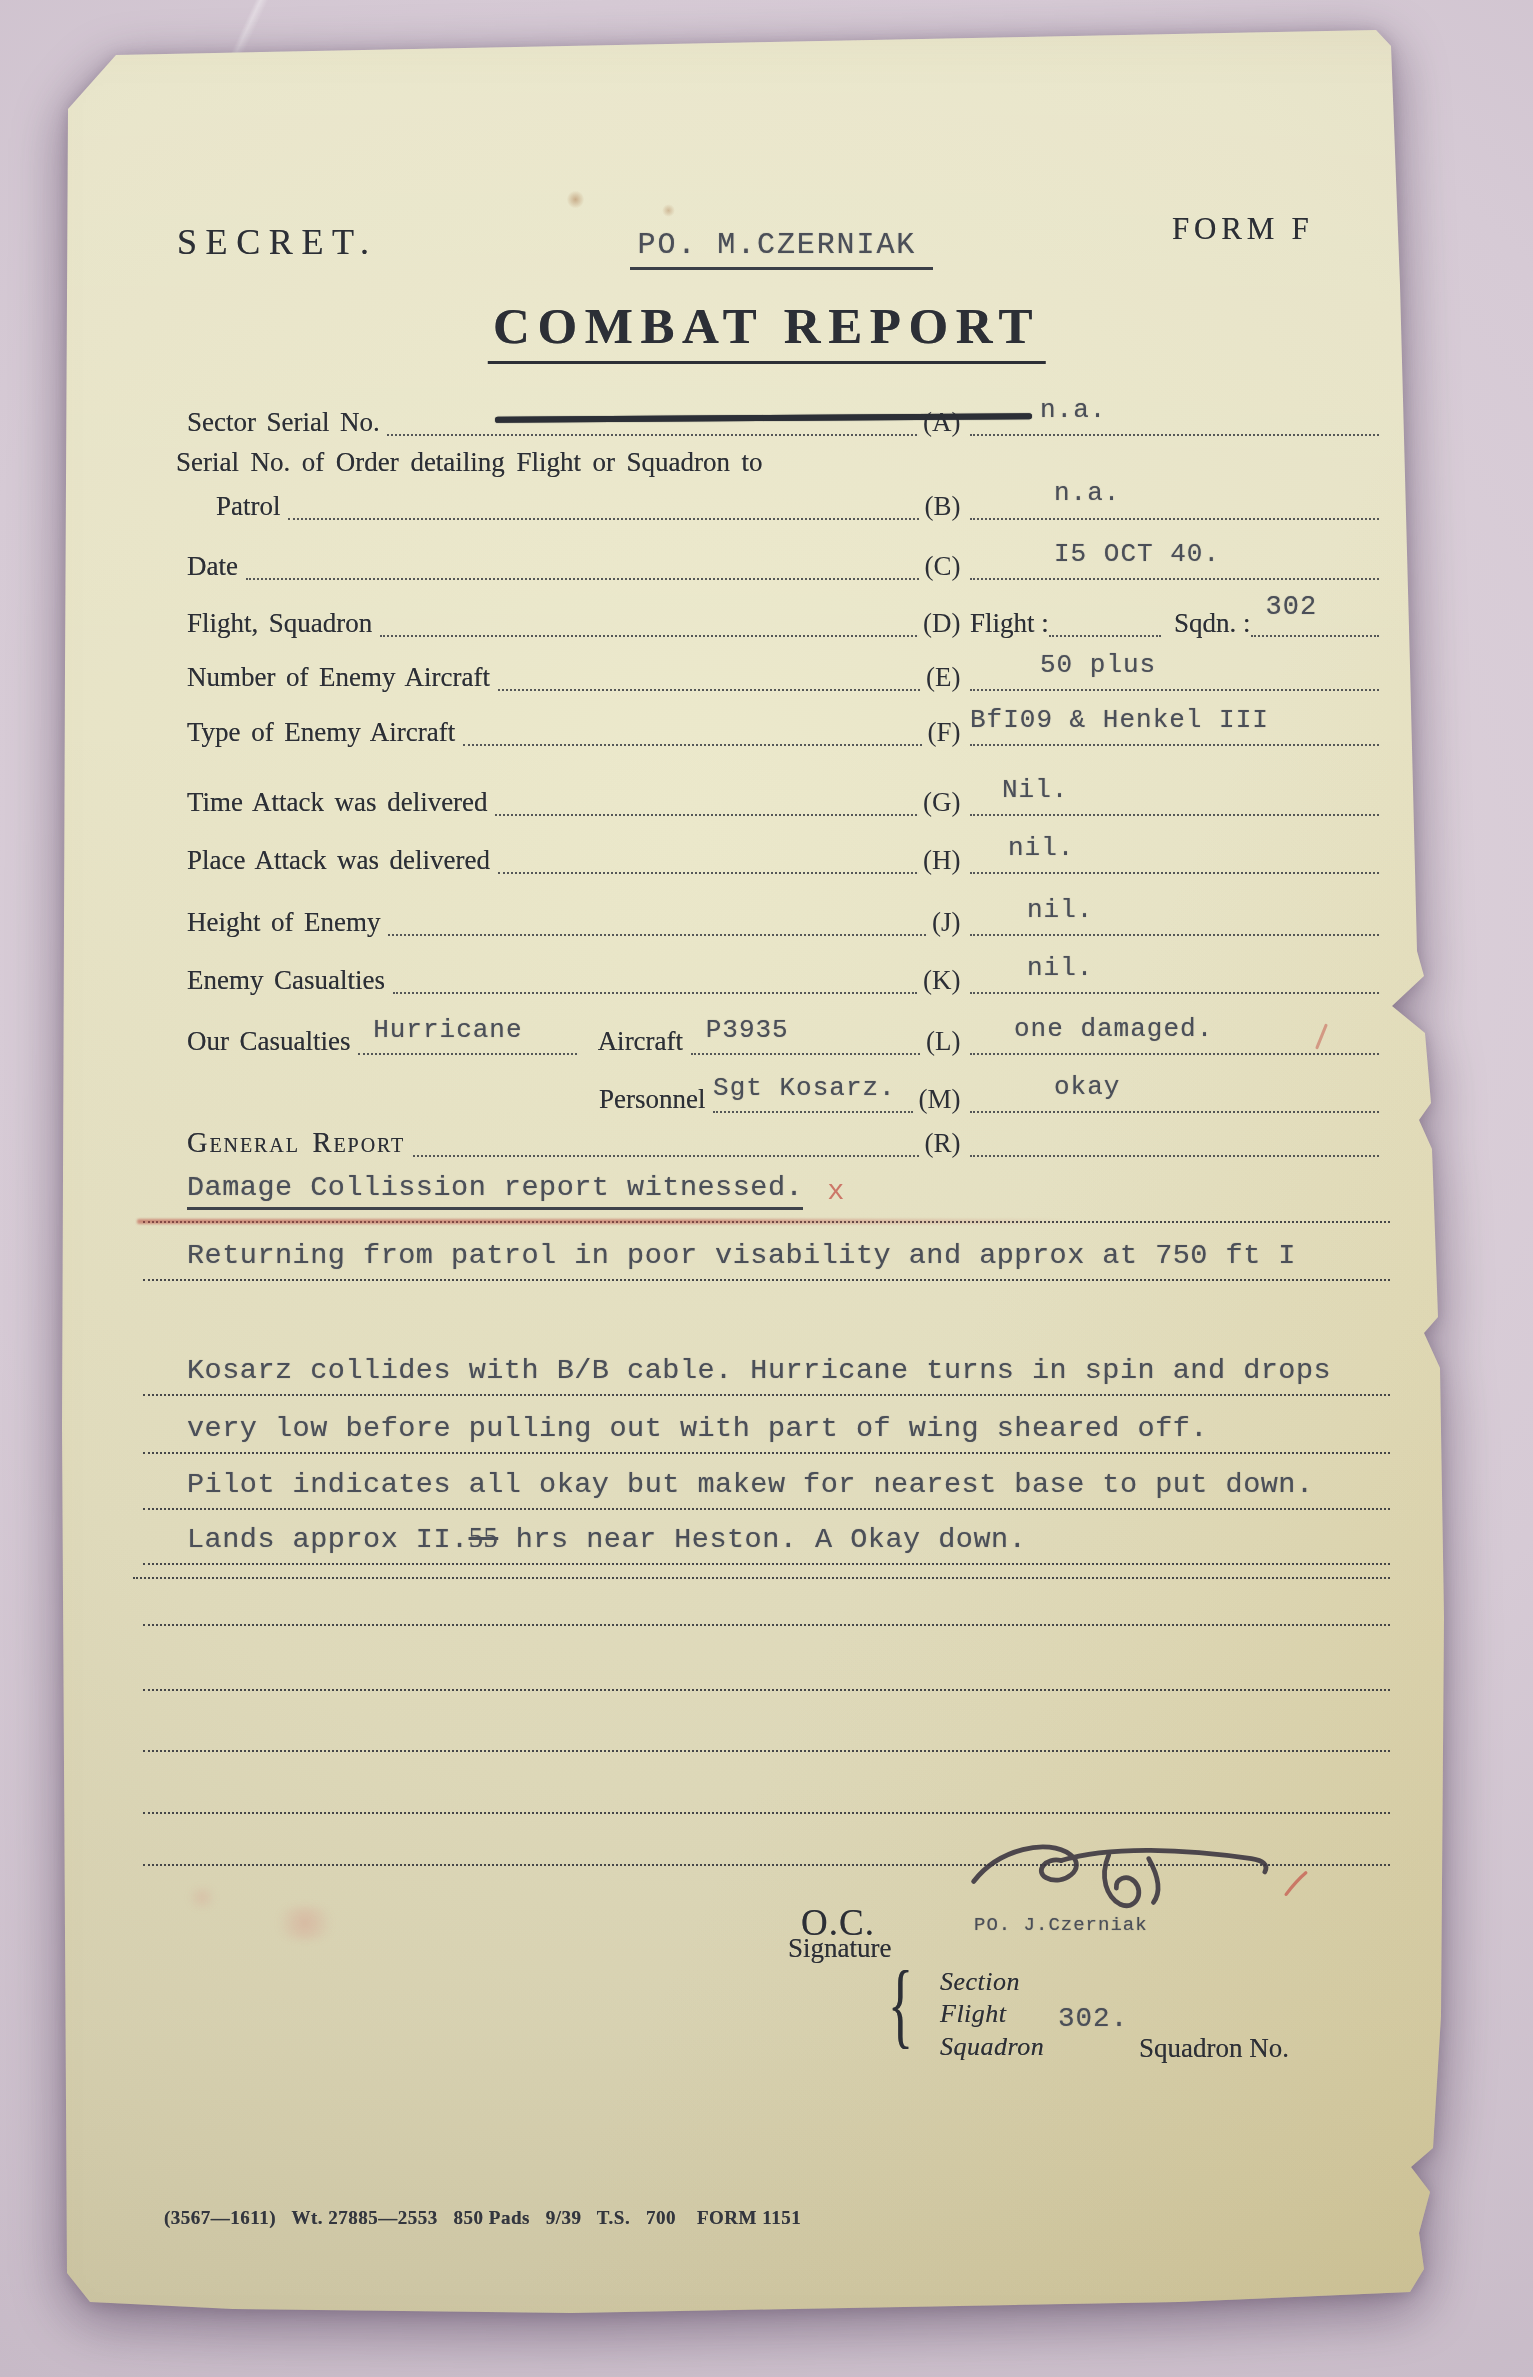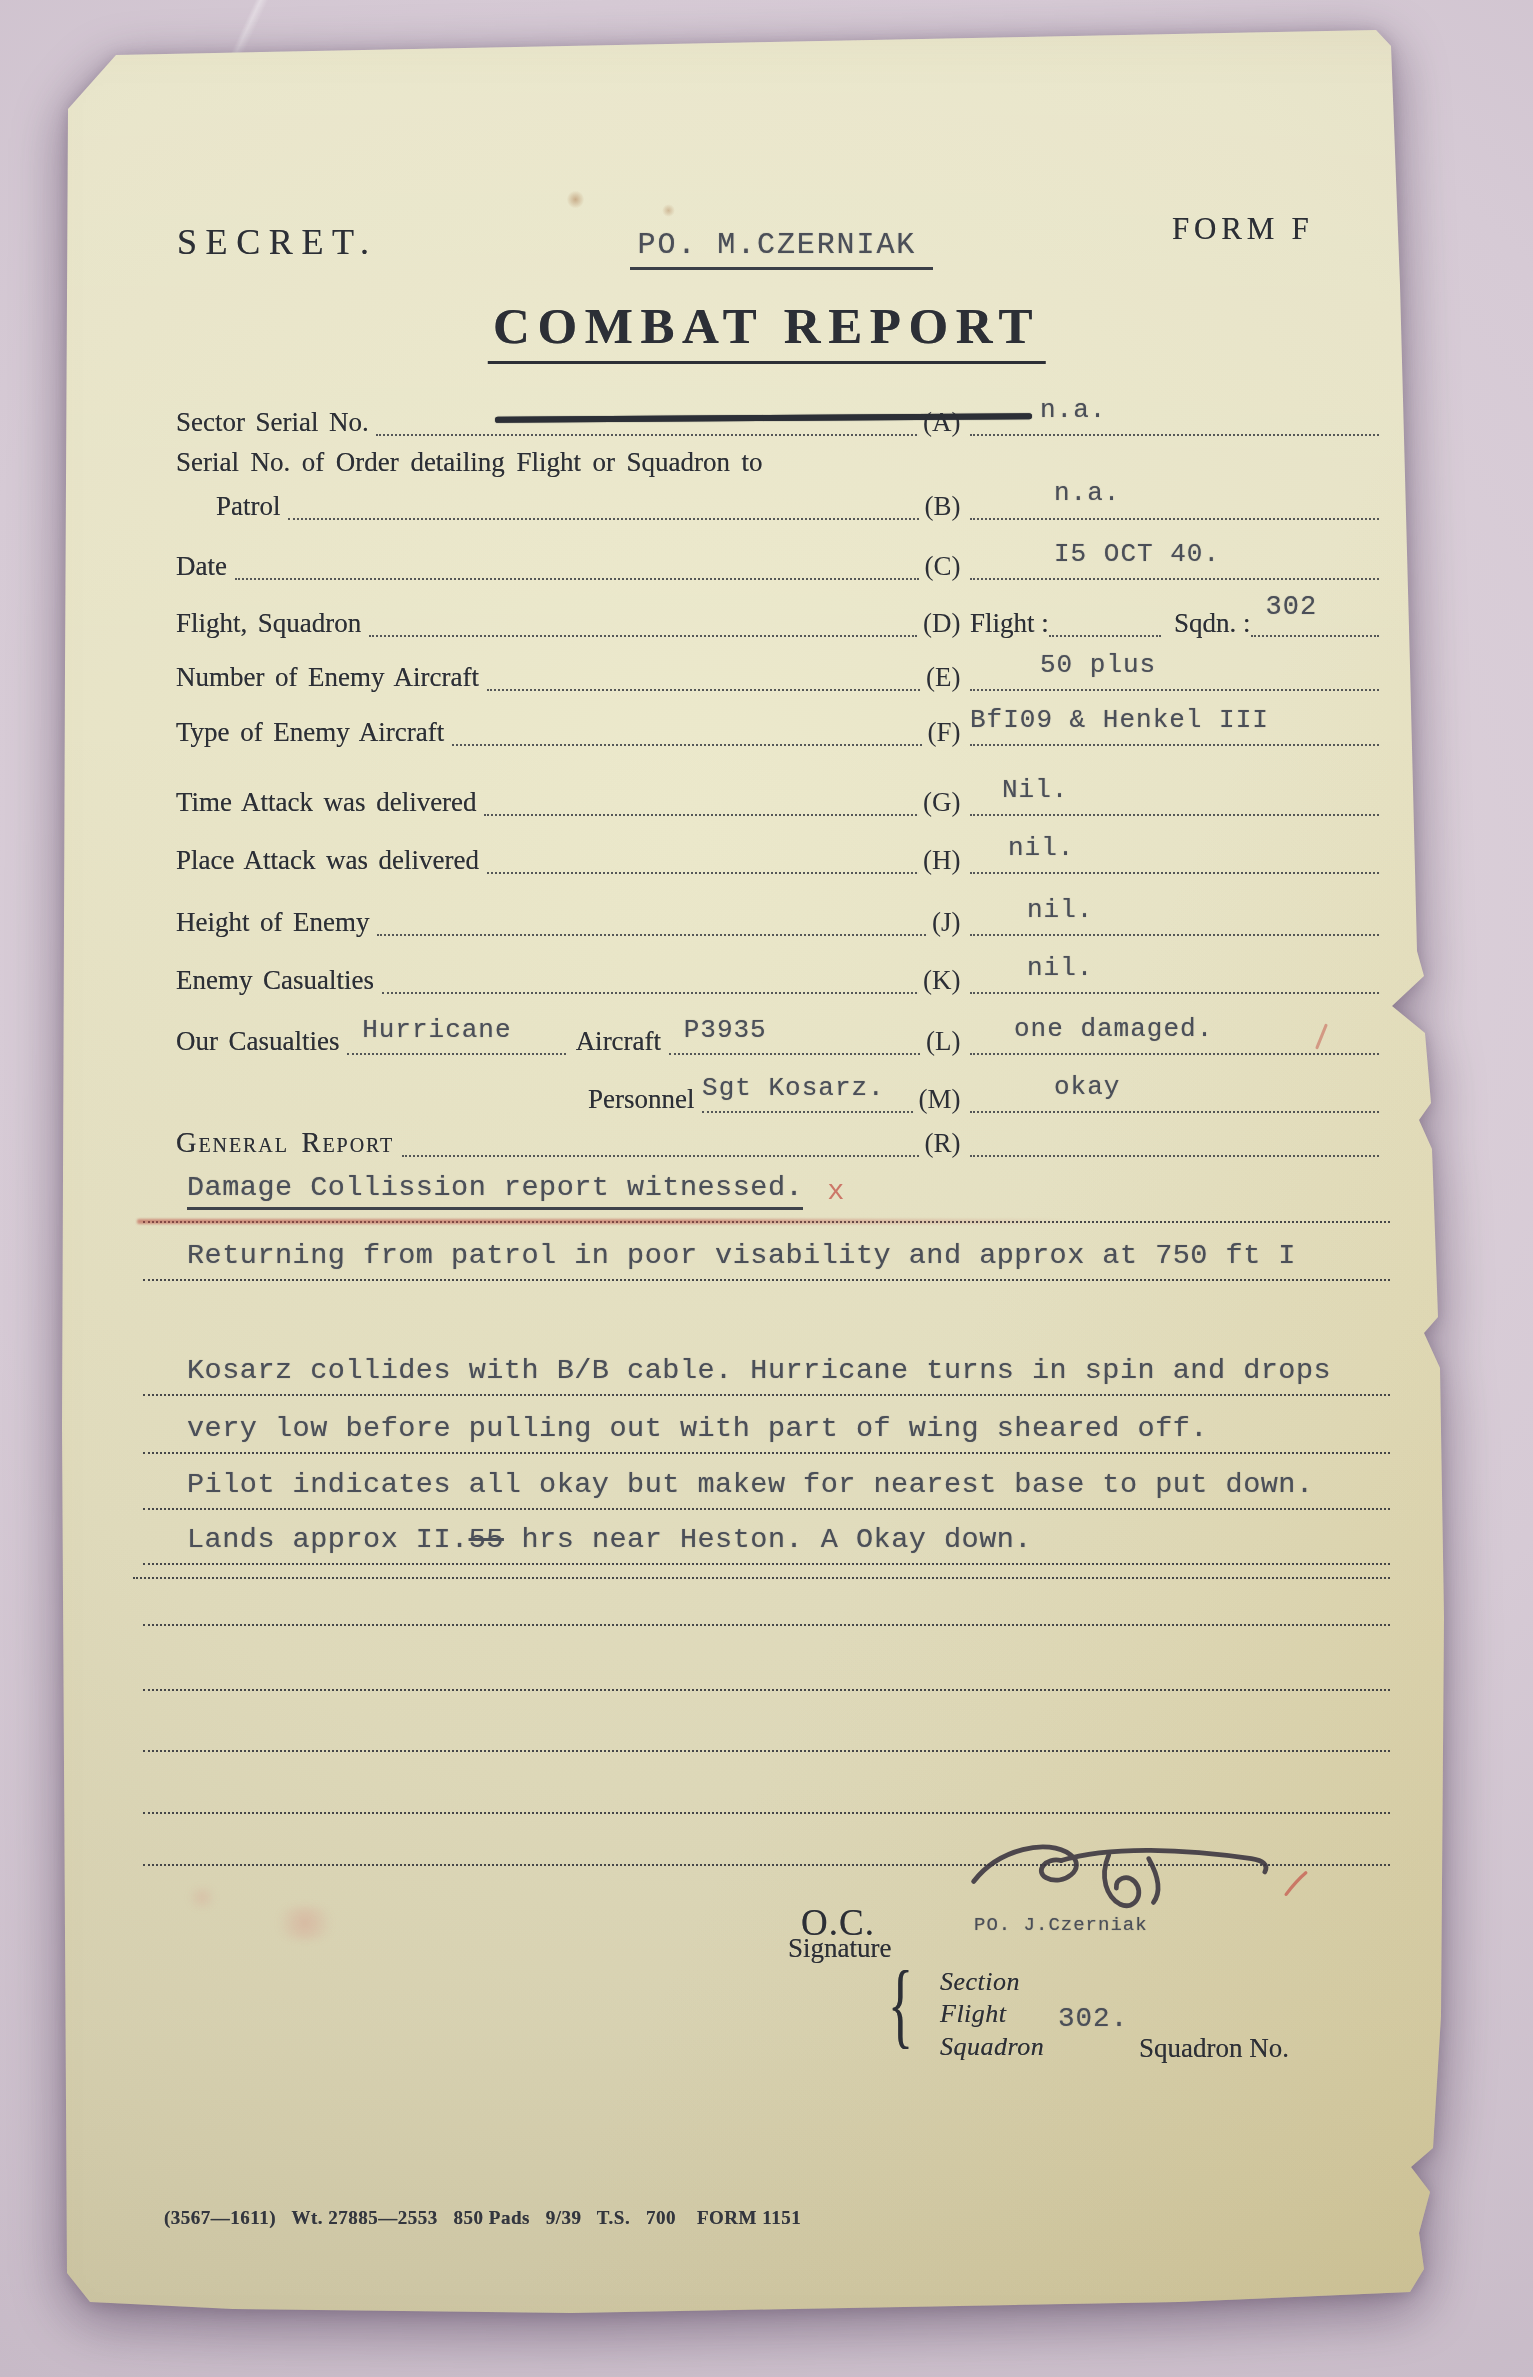--- a/index.html
+++ b/index.html
@@ -33,21 +33,21 @@
   .secret{font-size:36px;letter-spacing:8.6px;left:177px;top:221px;}
   .hdr-name{left:630px;top:228px;font-size:30px;letter-spacing:1.9px;
             border-bottom:3.8px solid #3b3f48;padding:0 17px 4.8px 7.6px;}
   .form-f{left:1172px;top:211px;font-size:31px;letter-spacing:4.8px;}
   .title{left:50%;top:297px;transform:translateX(-50%);font-size:51px;font-weight:bold;
          letter-spacing:7.6px;white-space:nowrap;border-bottom:3.8px solid #2c2f36;padding:0 5.7px 5.7px 5.7px;}
   .title-rule{left:495px;top:415px;width:537px;height:5.7px;background:#2c2f36;transform:rotate(-.4deg);
          border-radius:2.9px;box-shadow:0 0 1px #2c2f36;}
   
   .frow{position:absolute;left:176px;right:154px;height:38px;display:flex;align-items:flex-end;}
-  .flabel{font-size:27px;line-height:1;white-space:nowrap;padding-right:7.6px;word-spacing:3.8px;color:#2c2f36;text-shadow:0 0 0.5px rgba(44,47,54,.6);}
+  .flabel{font-size:27px;line-height:1;white-space:nowrap;padding-right:7.6px;word-spacing:3.8px;color:#2c2f36;text-shadow:0 0 0.5px rgba(44,47,54,.6);margin-left:11px;}
   .leader{flex:1;height:100%;border-bottom:2.9px dotted rgba(48,51,59,.8);position:relative;}
   .marker{font-size:27px;line-height:1;padding:0 9.5px 0 5.7px;color:#2c2f36;white-space:nowrap;}
   .answer{flex:0 0 409px;height:100%;border-bottom:2.9px dotted rgba(48,51,59,.8);position:relative;}
   .tval{position:absolute;bottom:9.5px;font-size:26px;white-space:nowrap;}
   .above{position:absolute;bottom:7.6px;left:15px;font-size:26px;white-space:nowrap;}
   
   .answer-d{flex:0 0 409px;height:100%;display:flex;align-items:flex-end;border-bottom:none;position:relative;margin-top:44px;}
   .d-lab{font-size:27px;line-height:1;white-space:nowrap;}
   .d-lead1{flex:0 0 112px;height:100%;border-bottom:2.9px dotted rgba(48,51,59,.8);}
   .d-lead2{flex:1;height:100%;border-bottom:2.9px dotted rgba(48,51,59,.8);position:relative;}
@@ -55,21 +55,21 @@
   
   .b-wrap{position:absolute;left:176px;right:154px;top:447px;}
   .b-line1{font-size:27px;word-spacing:4.8px;line-height:1.15;}
   .b-line2{display:flex;align-items:flex-end;height:38px;margin-top:3.8px;}
   .b-indent{margin-left:40px;}
   
   .rline{position:absolute;left:143px;right:143px;height:38px;border-bottom:2.9px dotted rgba(42,45,53,.85);}
   .rtext{position:absolute;bottom:6.7px;left:44px;font-size:28.5px;letter-spacing:0.5px;white-space:nowrap;}
   .rtext-ul{border-bottom:3.8px solid #3f434b;padding-bottom:2.9px;bottom:11.4px;}
   .red-x{color:#c4544a;margin-left:13.3px;text-shadow:none;opacity:.75;}
-  .struck{text-decoration:line-through;text-decoration-thickness:2.9px;}
+  .struck{text-decoration:line-through;text-decoration-thickness:2.9px;font-family:Liberation Serif, serif;}
   .red-line{position:absolute;left:-5.7px;bottom:-2.9px;width:932px;height:4.8px;border-radius:1.9px;
         background:linear-gradient(90deg, rgba(186,76,66,.55) 0%, rgba(186,76,66,.5) 60%, rgba(186,76,66,0) 100%);
         filter:blur(1px);}
   
   .sig-scrawl{left:966px;top:1828px;}
   .red-tick{left:1282px;top:1870px;}
   .sig-name{left:974px;top:1914px;font-size:19px;}
   .sig-label{left:788px;top:1933px;font-size:27px;}
   .oc-label{left:801px;top:1901px;font-size:37px;letter-spacing:1px;}
   .brace{left:888px;top:1957px;font-size:95px;line-height:95px;font-weight:400;color:#2c2f36;transform:scaleX(.55);transform-origin:left top;}

